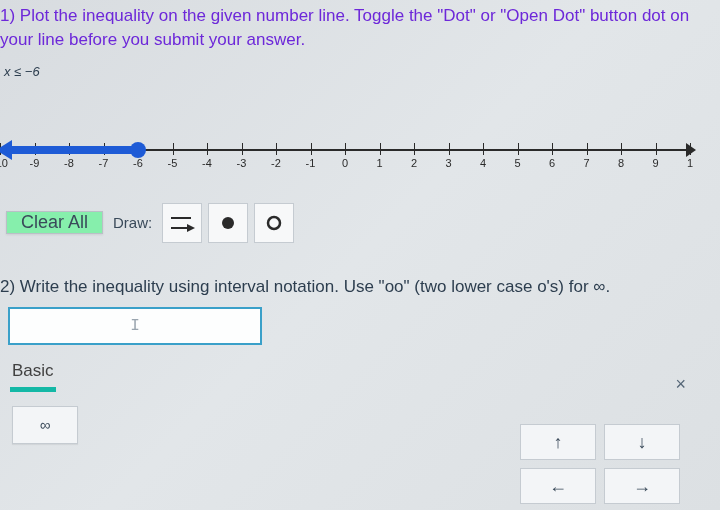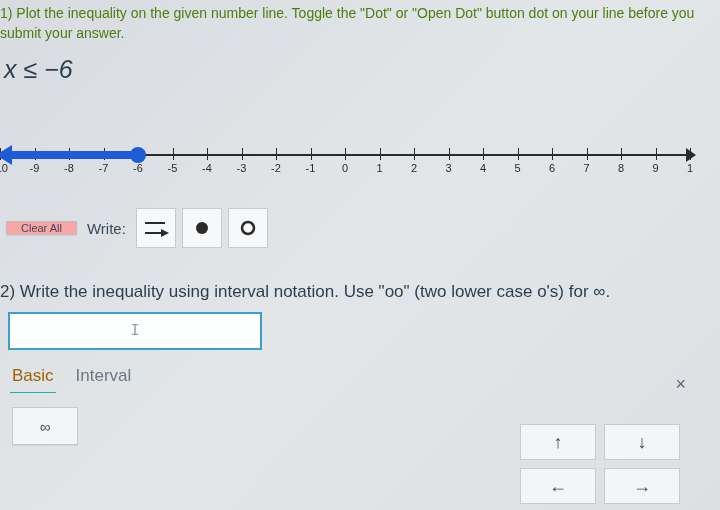--- a/index.html
+++ b/index.html
@@ -7,27 +7,27 @@
     padding: 0;
     font-family: Arial, sans-serif;
     background: linear-gradient(135deg, #d8dce0 0%, #e2e6e9 50%, #dce0e3 100%);
     width: 720px;
     height: 510px;
     overflow: hidden;
     color: #3a4a5a;
     position: relative;
   }
   .instructions {
-    font-size: 14px;
+    font-size: 17px;
     padding: 4px 0 4px 0;
     line-height: 1.4;
-    color: #4d7c0f;
+    color: #6d28d9;
   }
   .inequality {
-    font-size: 25px;
+    font-size: 13px;
     padding: 8px 0 20px 4px;
     font-style: italic;
     color: #2d3e4f;
   }
   .number-line-wrap {
     position: relative;
     height: 60px;
     margin: 30px 0 10px 0;
   }
   .axis {
@@ -88,24 +88,24 @@
     border-radius: 50%;
     transform: translateX(-50%);
   }
   .toolbar {
     display: flex;
     align-items: center;
     gap: 6px;
     margin: 14px 0 0 6px;
   }
   .btn {
-    background: #fca5a5;
+    background: #86efac;
     border: 1px solid #b9c0c6;
     padding: 0 14px;
-    font-size: 11px;
+    font-size: 18px;
     color: #3a4a5a;
     cursor: pointer;
     box-shadow: 0 1px 2px rgba(0,0,0,0.08);
   }
   .draw-label {
     font-size: 15px;
     padding: 0 4px 0 4px;
   }
   .tool {
     width: 38px;
@@ -140,22 +140,22 @@
     gap: 18px;
     padding: 4px 0 0 10px;
     font-size: 17px;
   }
   .tab {
     padding: 4px 2px 6px 2px;
     cursor: pointer;
     color: #6a7886;
   }
   .tab.active {
-    color: #a16207;
-    border-bottom: 1px solid #14b8a6;
+    color: #404040;
+    border-bottom: 5px solid #14b8a6;
   }
   .keypad-row {
     display: flex;
     gap: 12px;
     margin: 14px 0 0 12px;
     align-items: flex-start;
   }
   .key {
     min-width: 64px;
     height: 36px;
@@ -249,21 +249,21 @@
       <div class="tick" style="left: 690px;"></div>
       <div class="tick-label" style="left: 690px;">1</div>
     </div>
   <div class="ray-arrow"></div>
   <div class="ray" id="ray" style="left: 6px; width: 132px;"></div>
   <div class="closed-dot" id="ray-dot" style="left: 138px;"></div>
 </div>
 
 <div class="toolbar">
   <button class="btn">Clear All</button>
-  <span class="draw-label">Write:</span>
+  <span class="draw-label">Draw:</span>
   <div class="tool ray-tool">
     <svg width="26" height="22">
       <line x1="2" y1="6" x2="22" y2="6" stroke="#2a2a2a" stroke-width="2"></line>
       <line x1="2" y1="16" x2="18" y2="16" stroke="#2a2a2a" stroke-width="2"></line>
       <polygon points="18,12 26,16 18,20" fill="#2a2a2a"></polygon>
     </svg>
   </div>
   <div class="tool">
     <svg width="18" height="18">
         <circle cx="9" cy="9" r="6" fill="#2a2a2a"></circle>
@@ -277,21 +277,20 @@
 </div>
 
 <div class="q2">2) Write the inequality using interval notation. Use "oo" (two lower case o's) for ∞.</div>
 
 <div class="answer-box">
   <span>I</span>
 </div>
 
 <div class="tabs">
   <div class="tab active">Basic</div>
-  <div class="tab">Interval</div>
 </div>
 
 <span class="close-x">×</span>
 
 <div class="keypad-row">
   <div class="key">∞</div>
 </div>
 
 <div class="nav-block">
   <div class="nav-key">↑</div>

